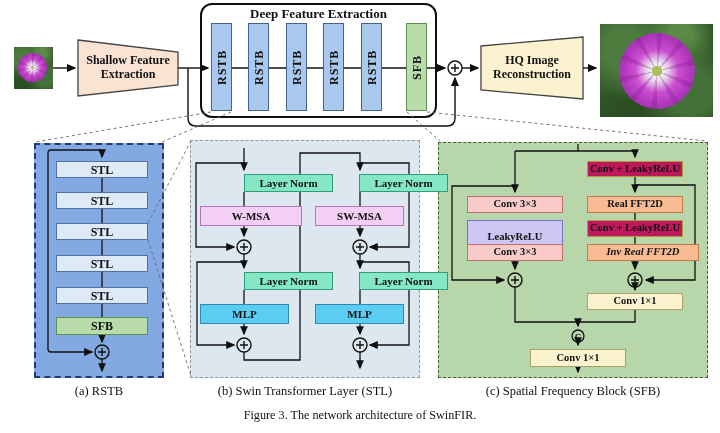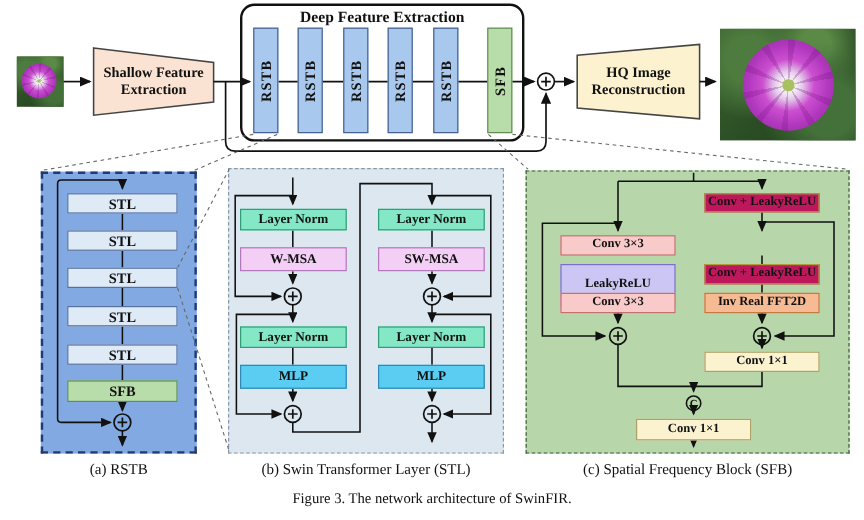--- a/index.html
+++ b/index.html
@@ -9,21 +9,21 @@
   }
   .abs{position:absolute;box-sizing:border-box;}
   .blk{
     position:absolute;box-sizing:border-box;display:flex;align-items:center;justify-content:center;
     font-weight:bold;font-size:11px;border:1px solid #333;line-height:1;text-align:center;z-index:3;
   }
   .vblk{writing-mode:vertical-rl;transform:rotate(180deg);font-size:12px;letter-spacing:1px;}
   .rstb{background:#a9c8ee;border-color:#44618f;}
   .sfbc{background:#b9dcab;border-color:#5f8f50;}
   .stl{background:#dfeaf7;border-color:#55709f;}
-  .ln{background:#84e7c6;border-color:#2f9e77;}
+  .ln{background:#84e7c6;border-color:#2f9e77;margin-left:44px;}
   .msa{background:#f3cef5;border-color:#b476bd;}
   .mlp{background:#5bcdf2;border-color:#2f88b5;}
   .c33{background:#f8caca;border-color:#c4706f;}
   .lrl{background:#cbc6f3;border-color:#7a70c9;}
   .fft{background:#f6bb92;border-color:#c57a43;}
   .clr{background:#be185d;border-color:#b29a3f;}
   .c11{background:#fbf3d0;border-color:#ad9f66;}
   .panel{position:absolute;box-sizing:border-box;z-index:1;}
   #panel-a{left:34px;top:143px;width:130px;height:235px;background:#83a9e2;border:2px dashed #223a73;}
   #panel-b{left:190px;top:140px;width:230px;height:238px;background:#dce7f0;border:1.5px dashed #8a97a5;}
@@ -197,34 +197,35 @@
   <div class="blk stl" style="left:56px;top:161px;width:92px;height:17px;font-size:12px;">STL</div>
   <div class="blk stl" style="left:56px;top:192px;width:92px;height:17px;font-size:12px;">STL</div>
   <div class="blk stl" style="left:56px;top:223px;width:92px;height:17px;font-size:12px;">STL</div>
   <div class="blk stl" style="left:56px;top:255px;width:92px;height:17px;font-size:12px;">STL</div>
   <div class="blk stl" style="left:56px;top:287px;width:92px;height:17px;font-size:12px;">STL</div>
   <div class="blk sfbc" style="left:56px;top:317px;width:92px;height:18px;font-size:12px;">SFB</div>
   <div class="caption" style="left:34px;width:130px;">(a) RSTB</div>
 
   <div class="panel" id="panel-b"></div>
   <div class="blk ln" style="left:200px;top:174px;width:89px;height:18px;">Layer Norm</div>
-  <div class="blk msa" style="left:200px;top:206px;width:89px;height:20px;">W-MSA</div>
+  <div class="blk msa" style="left:200px;top:206px;width:102px;height:20px;">W-MSA</div>
   <div class="blk ln" style="left:200px;top:272px;width:89px;height:18px;">Layer Norm</div>
   <div class="blk mlp" style="left:200px;top:304px;width:89px;height:20px;">MLP</div>
   <div class="blk ln" style="left:315px;top:174px;width:89px;height:18px;">Layer Norm</div>
   <div class="blk msa" style="left:315px;top:206px;width:89px;height:20px;">SW-MSA</div>
   <div class="blk ln" style="left:315px;top:272px;width:89px;height:18px;">Layer Norm</div>
   <div class="blk mlp" style="left:315px;top:304px;width:89px;height:20px;">MLP</div>
   <div class="caption" style="left:190px;width:230px;">(b) Swin Transformer Layer (STL)</div>
 
   <div class="panel" id="panel-c"></div>
   <div class="blk clr" style="left:587px;top:161px;width:96px;height:16px;font-size:10.5px;">Conv + LeakyReLU</div>
   <div class="blk c33" style="left:467px;top:196px;width:96px;height:17px;font-size:10.5px;">Conv 3×3</div>
   <div class="blk lrl" style="left:467px;top:220px;width:96px;height:35px;font-size:10.5px;">LeakyReLU</div>
   <div class="blk c33" style="left:467px;top:244px;width:96px;height:17px;font-size:10.5px;">Conv 3×3</div>
+  <div class="blk fft" style="left:587px;top:196px;width:96px;height:17px;font-size:10.5px;">Real FFT2D</div>
   <div class="blk clr" style="left:587px;top:220px;width:96px;height:17px;font-size:10.5px;">Conv + LeakyReLU</div>
-  <div class="blk fft" style="left:587px;top:244px;width:96px;height:17px;font-size:10.5px;">Inv Real FFT2D</div>
+  <div class="blk fft" style="left:587px;top:244px;width:112px;height:17px;font-size:10.5px;font-style:italic;">Inv Real FFT2D</div>
   <div class="blk c11" style="left:587px;top:293px;width:96px;height:17px;font-size:10.5px;">Conv 1×1</div>
   <div class="blk c11" style="left:530px;top:349px;width:96px;height:18px;font-size:10.5px;">Conv 1×1</div>
   <div class="caption" style="left:438px;width:270px;">(c) Spatial Frequency Block (SFB)</div>
 
   <div id="fig-caption">Figure 3. The network architecture of SwinFIR.</div>
 </div>
 
 </body></html>

